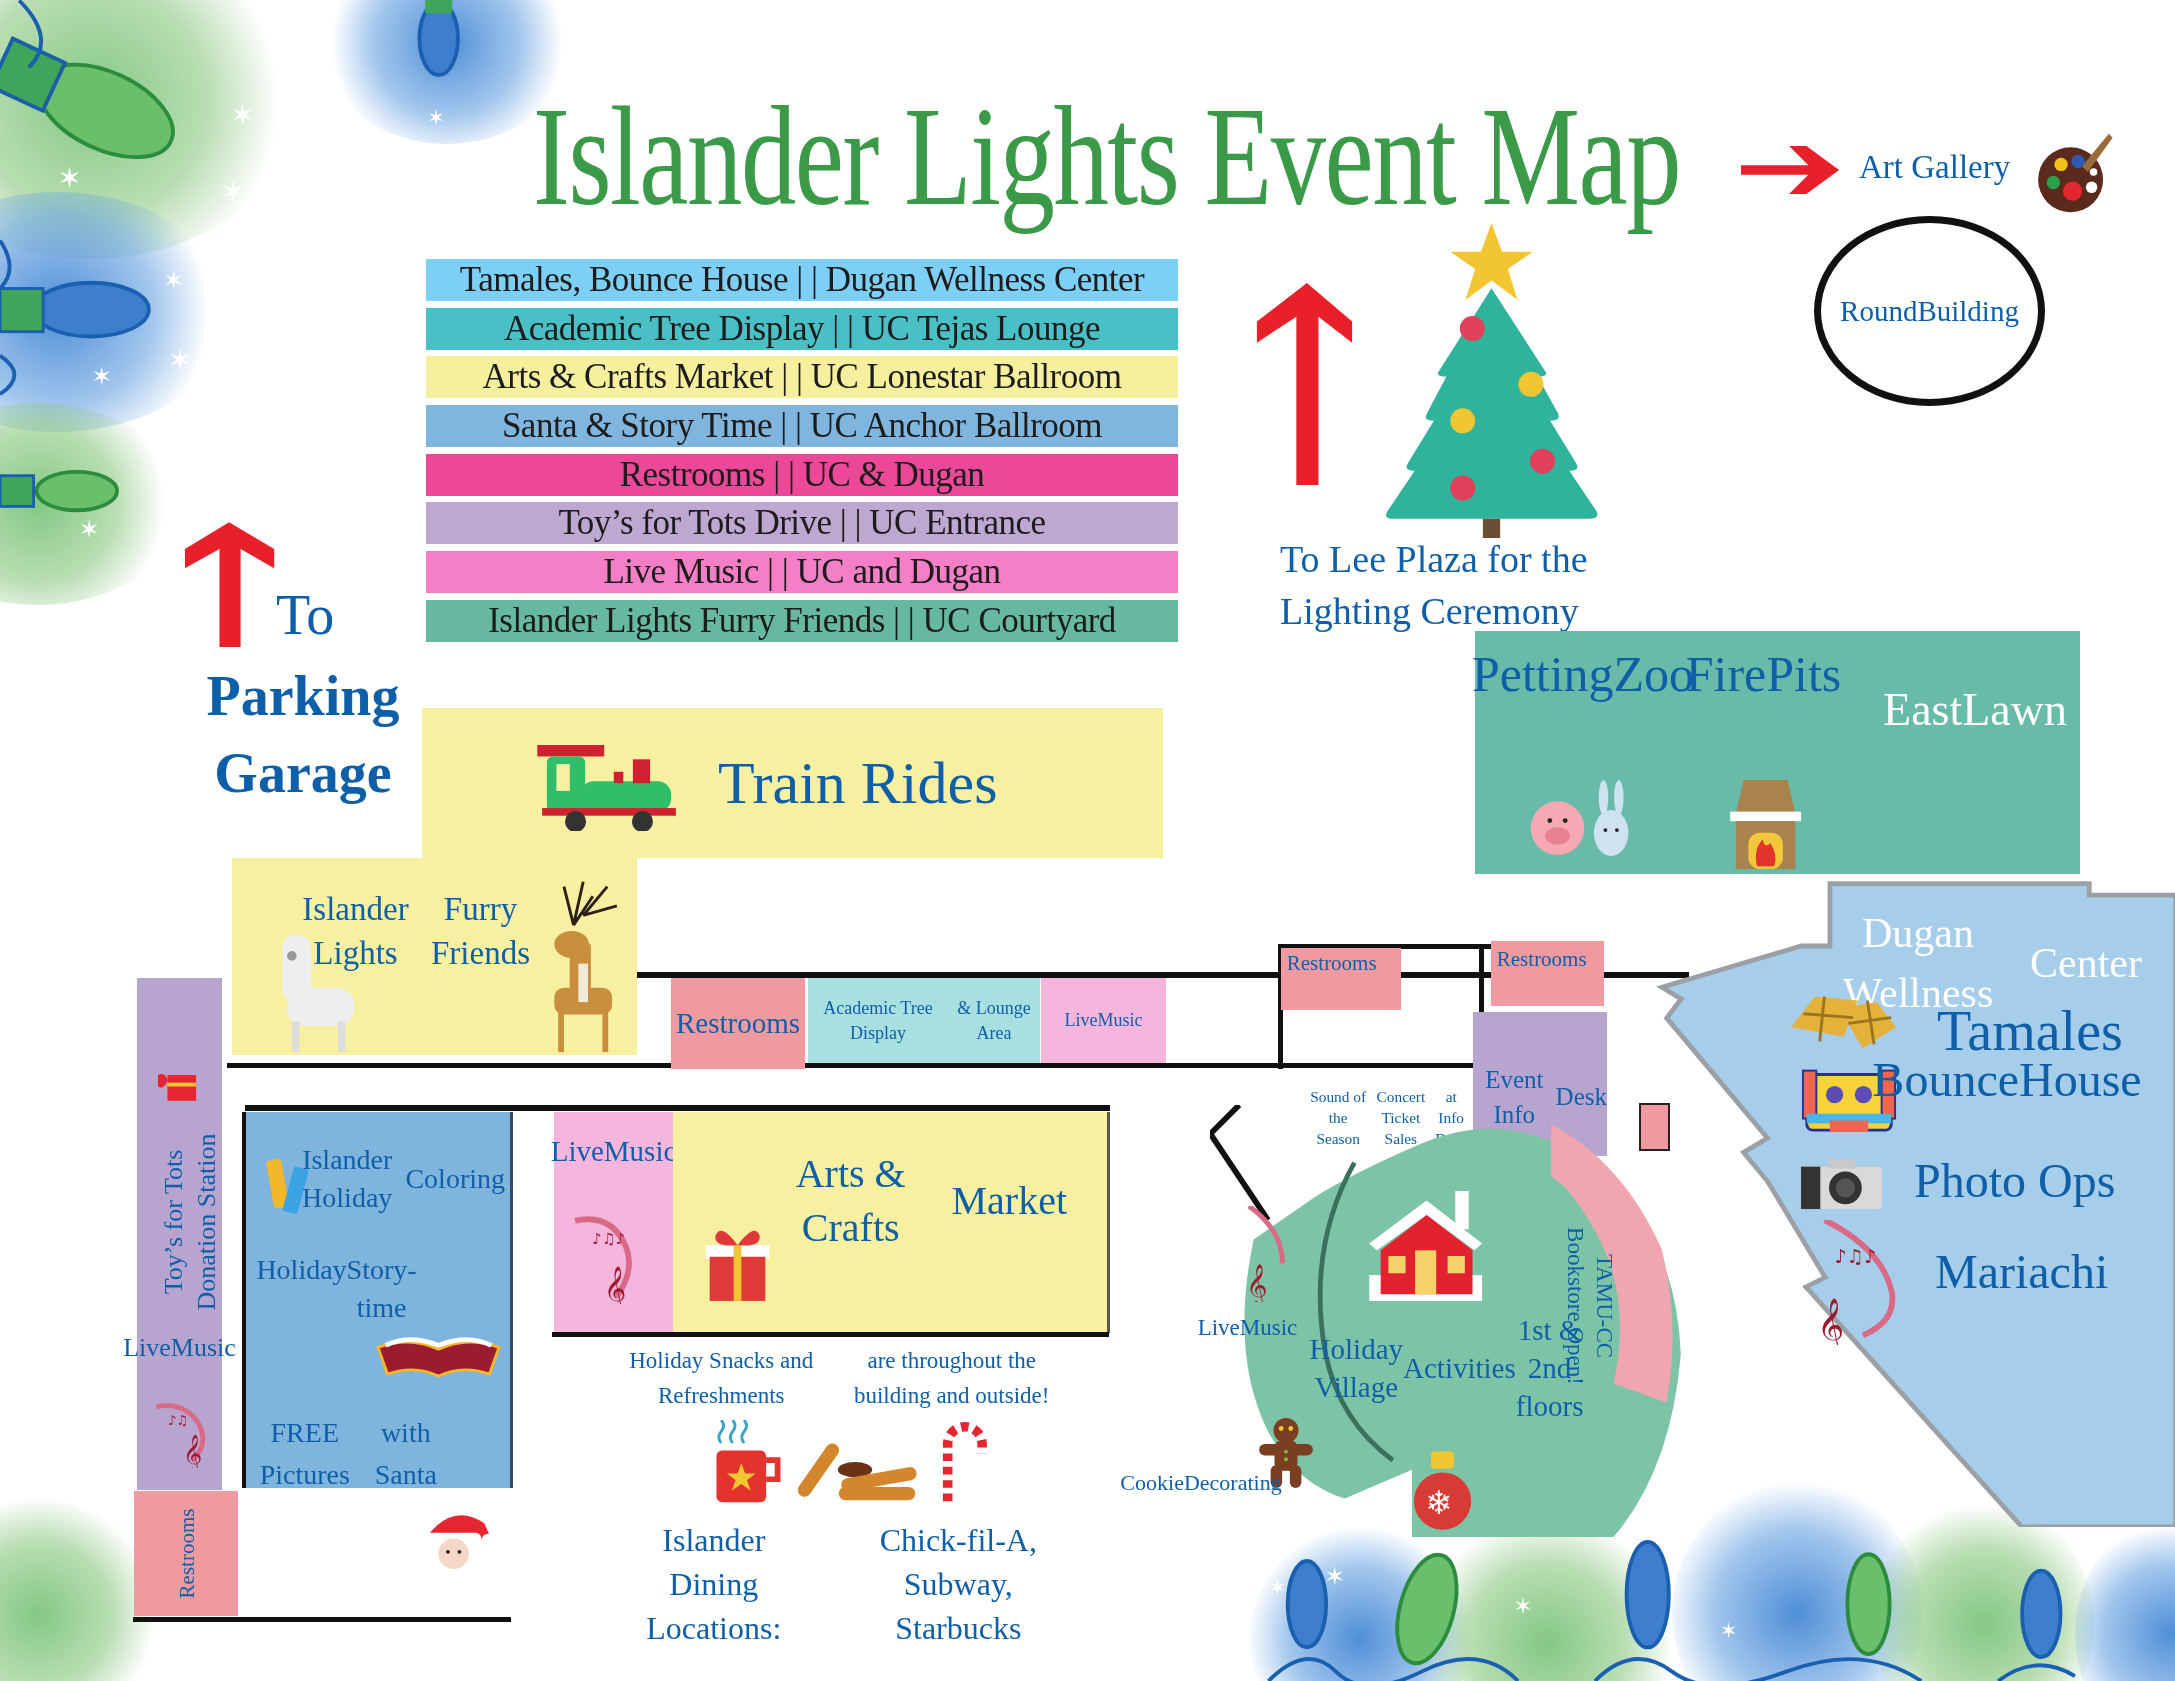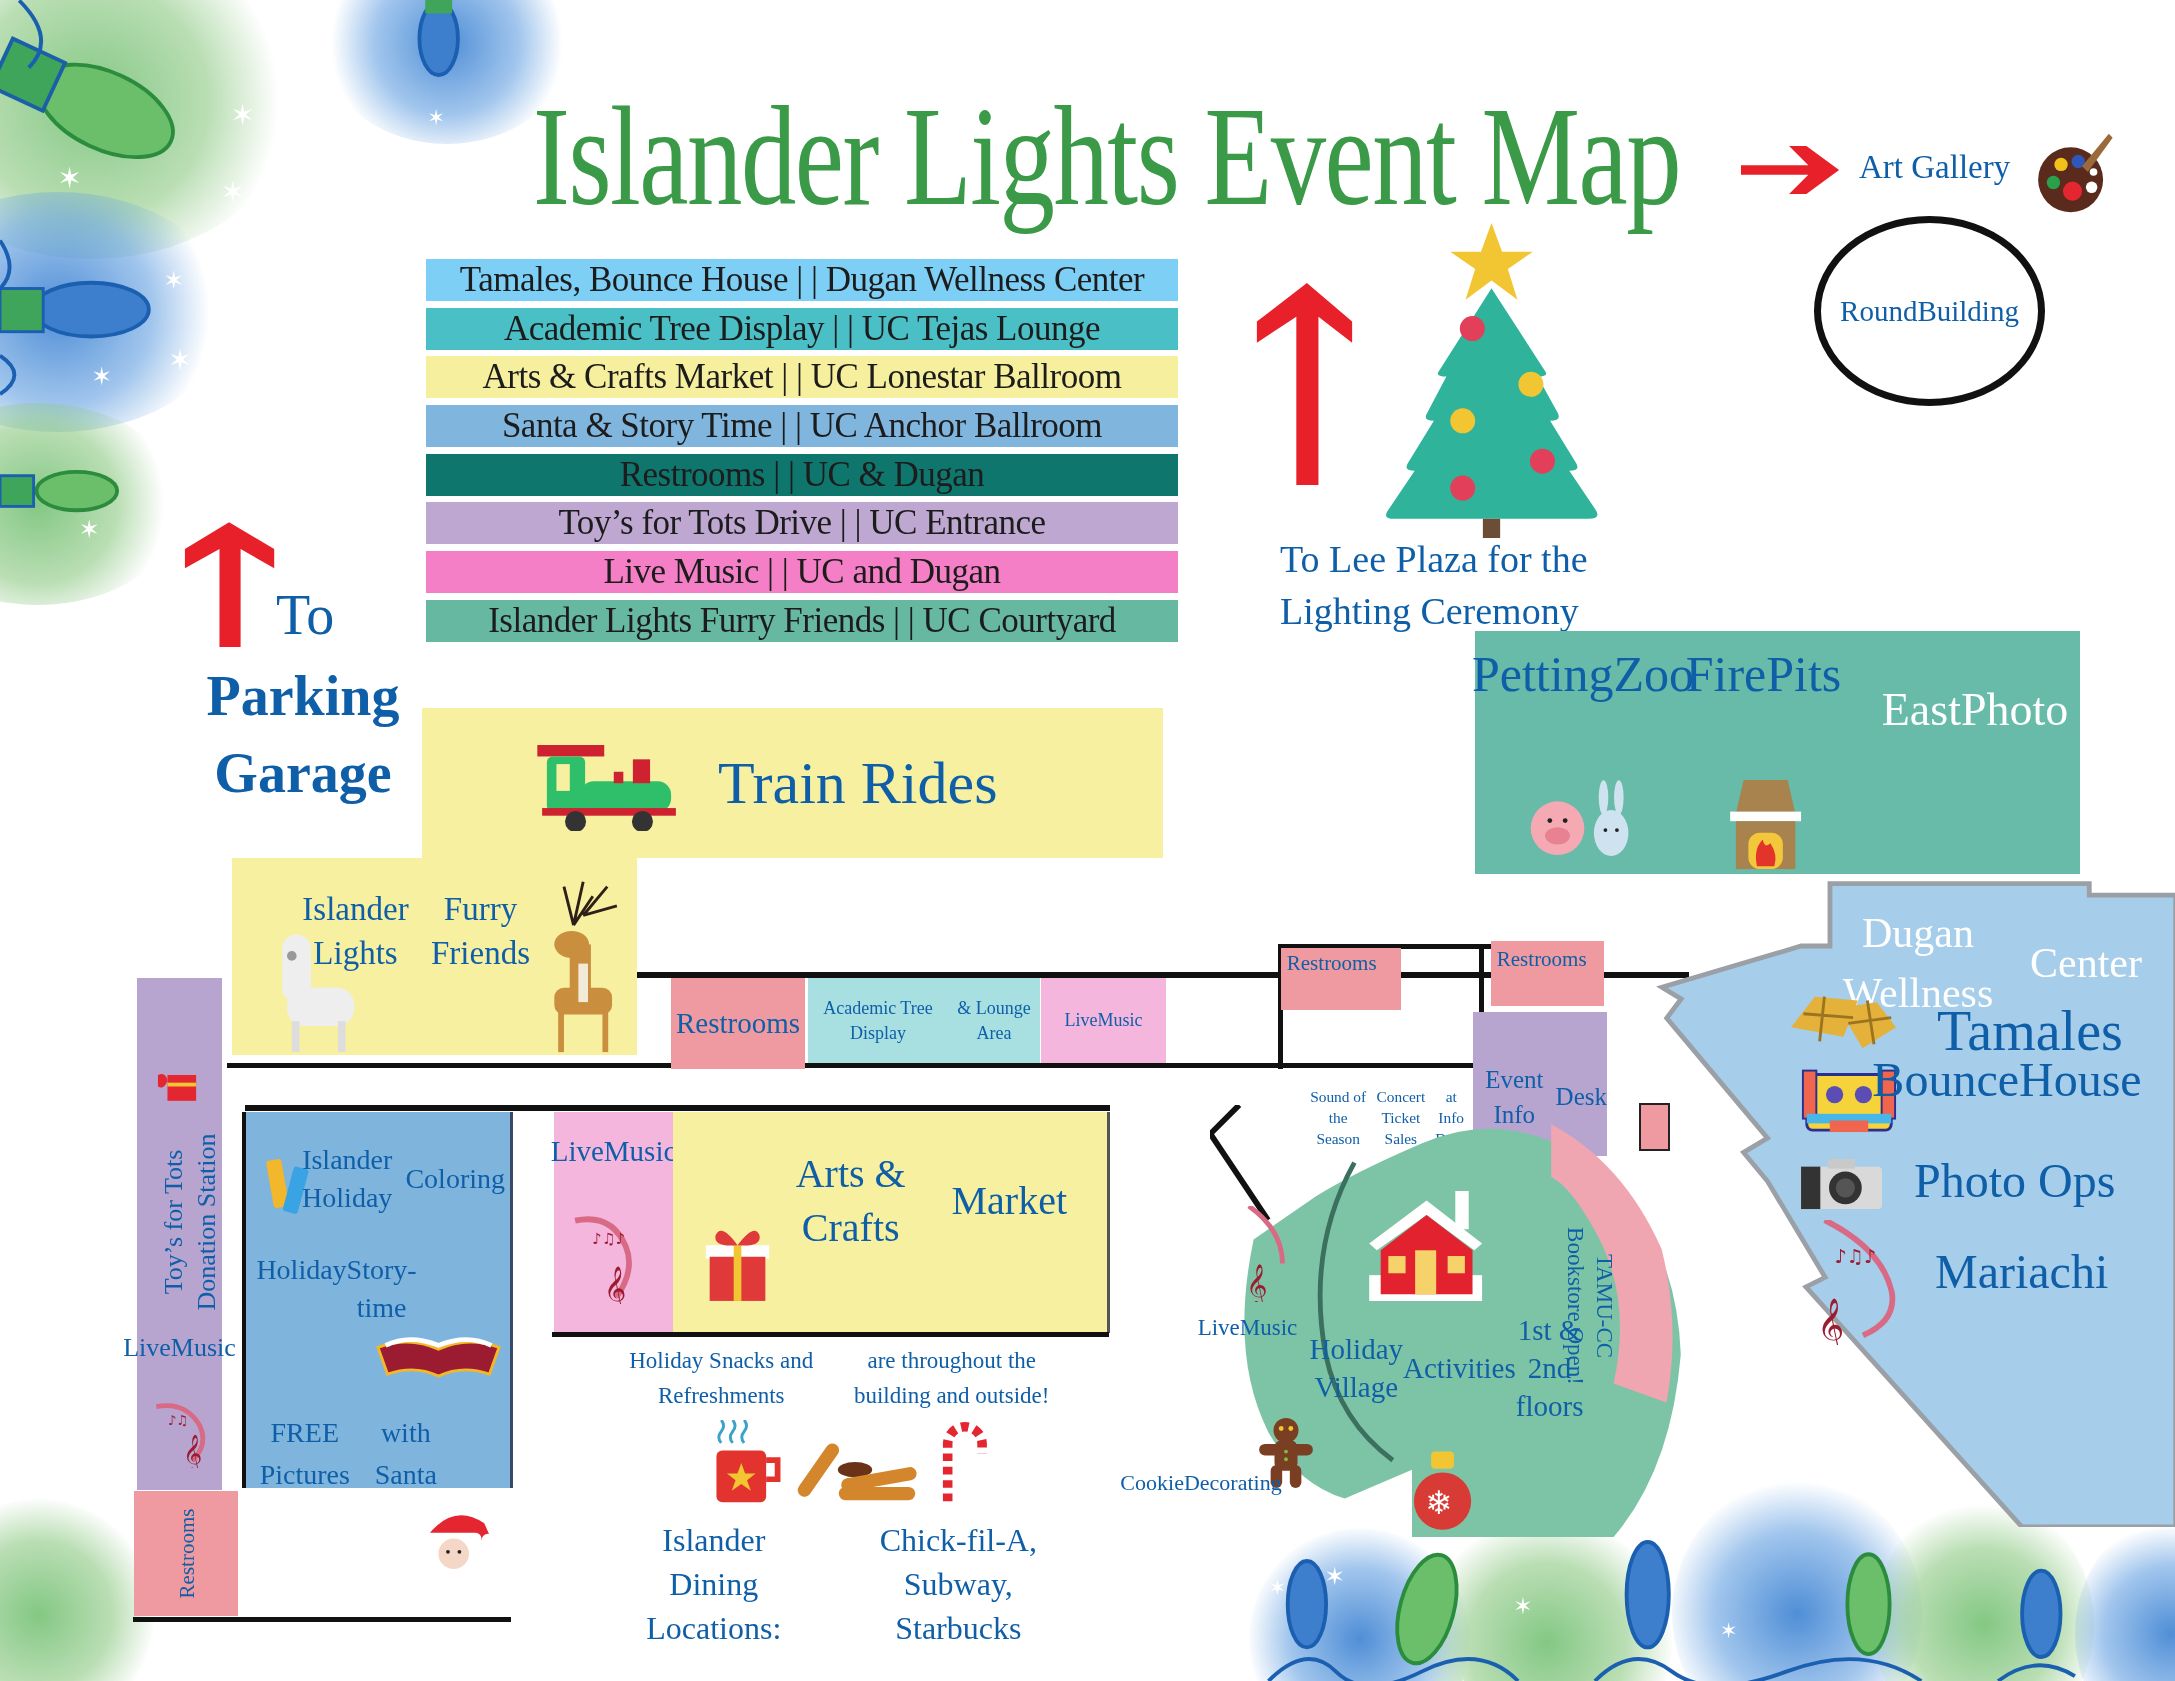--- a/index.html
+++ b/index.html
@@ -71,21 +71,21 @@
     </g>
 </svg>
 
 <div class="title">Islander Lights Event Map</div>
 
 <div class="legend">
   <div class="bar" style="background:#7dcff5">Tamales, Bounce House | | Dugan Wellness Center</div>
   <div class="bar" style="background:#4bbfc6">Academic Tree Display | | UC Tejas Lounge</div>
   <div class="bar" style="background:#f5ef9e">Arts &amp; Crafts Market | | UC Lonestar Ballroom</div>
   <div class="bar" style="background:#80b5de">Santa &amp; Story Time | | UC Anchor Ballroom</div>
-  <div class="bar" style="background:#0f766e">Restrooms | | UC  &amp; Dugan</div>
+  <div class="bar" style="background:#ec4899">Restrooms | | UC  &amp; Dugan</div>
   <div class="bar" style="background:#bea8d2">Toy’s for Tots Drive | | UC Entrance</div>
   <div class="bar" style="background:#f57fc6">Live Music | | UC and Dugan</div>
   <div class="bar" style="background:#67b8a0">Islander Lights Furry Friends | | UC Courtyard</div>
 </div>
 
 <svg class="abs" style="left:1741px;top:144px" width="101" height="53" viewBox="0 0 105 55">
   <path d="M0 22 H70 L50 2 H68 L102 27 L68 52 H50 L70 32 H0 Z" fill="#e8202a"></path>
 </svg>
 <div class="abs blue-text" style="left:1859px;top:149px;font-size:33px;">Art Gallery</div>
 <svg class="abs" style="left:2032px;top:130px" width="82" height="86" viewBox="0 0 85 90">
@@ -134,21 +134,21 @@
   <div class="abs center blue-text" style="left:24px;top:11.5px;width:168px;font-size:50px;line-height:63px;">
     <div>Petting</div>
       <div>Zoo</div>
   </div>
   <div class="abs center blue-text" style="left:231px;top:11.5px;width:115px;font-size:50px;line-height:63px;">
     <div>Fire</div>
       <div>Pits</div>
   </div>
   <div class="abs center" style="left:428px;top:48px;width:144px;font-size:46px;line-height:61px;color:#fff;font-family:'Liberation Serif',serif;">
     <div>East</div>
-      <div>Photo</div>
+      <div>Lawn</div>
   </div>
   <svg class="abs" style="left:48px;top:149px" width="115" height="82" viewBox="0 0 120 85">
     <circle cx="36" cy="50" r="28" fill="#f4a9b3"></circle>
       <ellipse cx="36" cy="58" rx="13" ry="9" fill="#e88192"></ellipse>
     <circle cx="28" cy="42" r="2.5" fill="#222"></circle>
       <circle cx="44" cy="42" r="2.5" fill="#222"></circle>
     <ellipse cx="92" cy="55" rx="18" ry="24" fill="#cfe2f0"></ellipse>
       <ellipse cx="84" cy="18" rx="5" ry="18" fill="#cfe2f0"></ellipse>
       <ellipse cx="100" cy="18" rx="5" ry="18" fill="#cfe2f0"></ellipse>
     <circle cx="86" cy="52" r="2" fill="#222"></circle>

